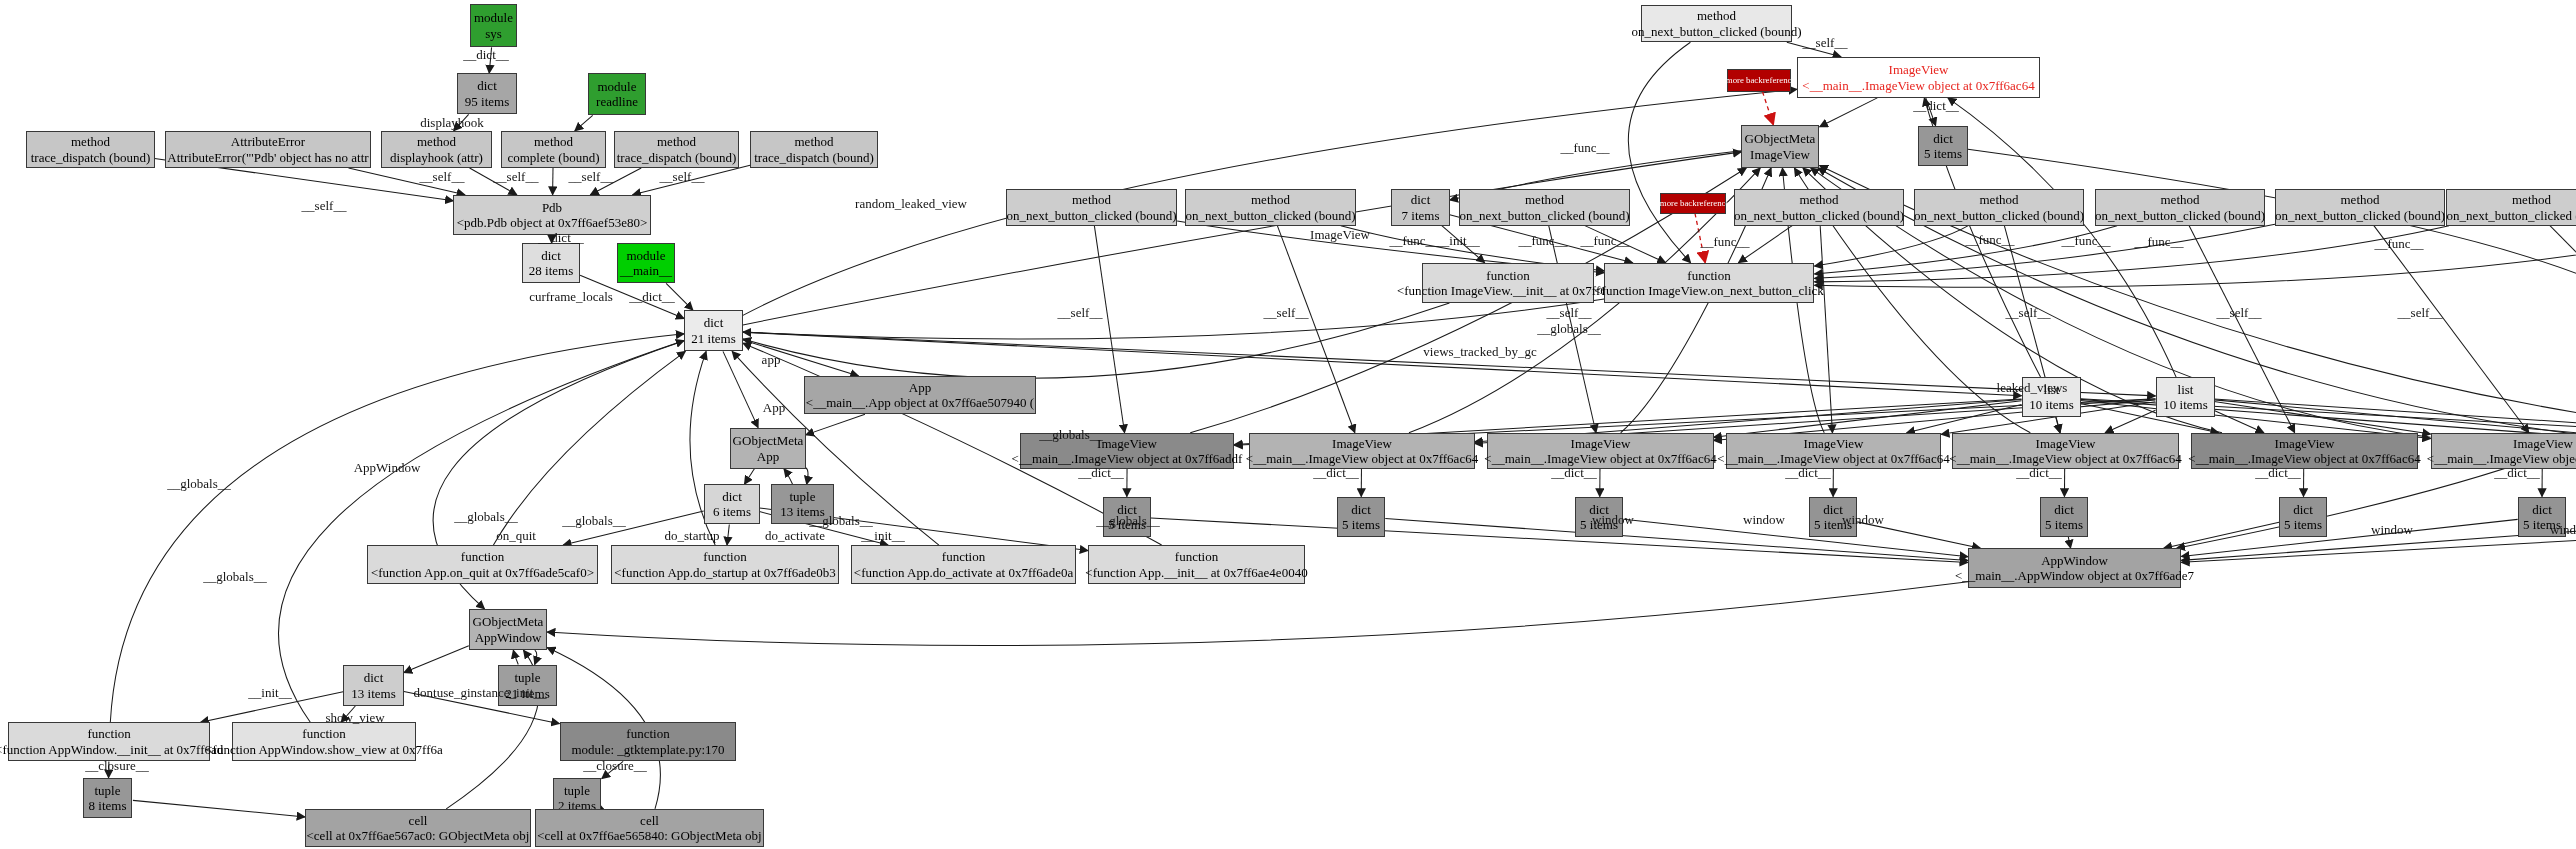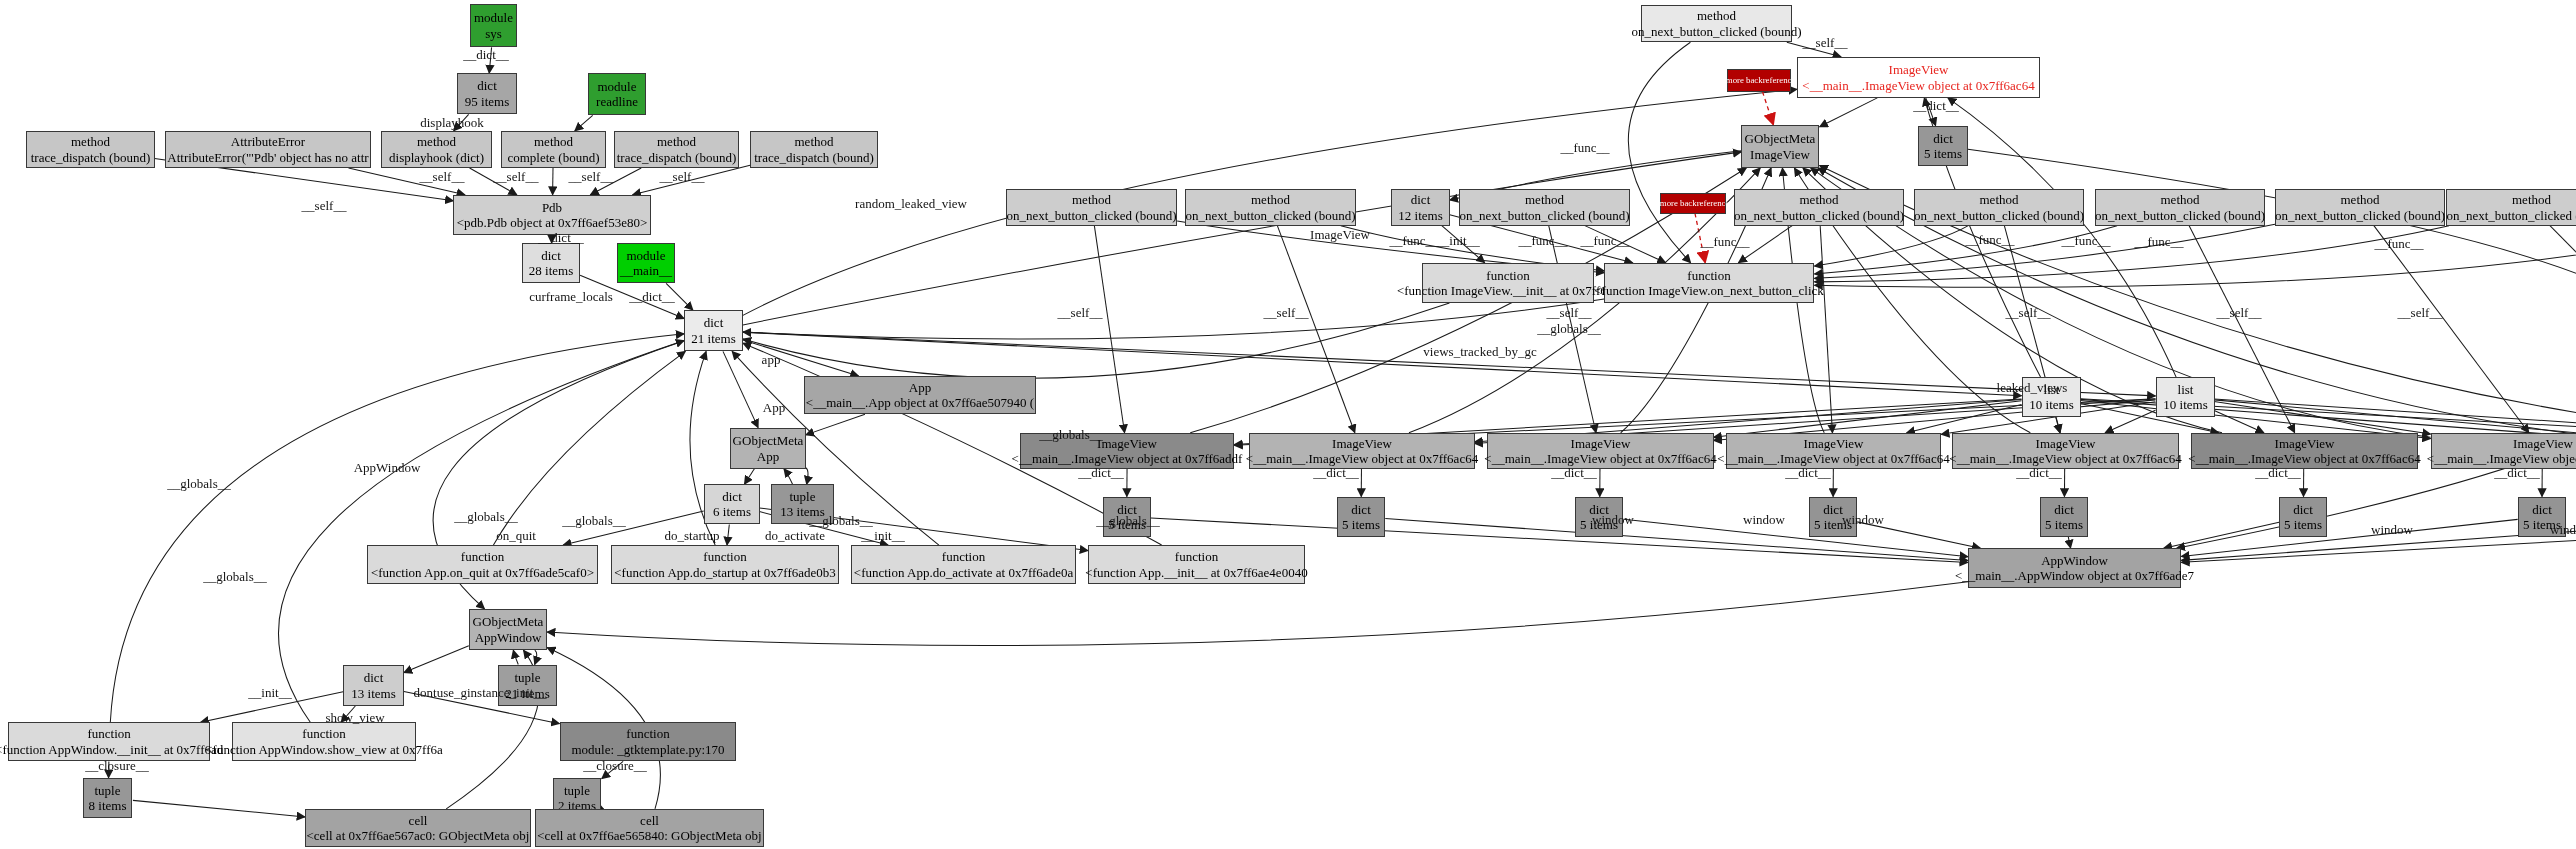--- a/index.html
+++ b/index.html
@@ -170,21 +170,21 @@
       <div class="node" style="left: 26px; top: 131px; width: 129px; height: 37px; background: rgb(198, 198, 198); color: rgb(0, 0, 0);">
         <span class="node-line">method</span>
         <span class="node-line">trace_dispatch (bound)</span>
       </div>
       <div class="node" style="left: 165px; top: 131px; width: 206px; height: 37px; background: rgb(198, 198, 198); color: rgb(0, 0, 0);">
         <span class="node-line">AttributeError</span>
         <span class="node-line">AttributeError("'Pdb' object has no attr</span>
       </div>
       <div class="node" style="left: 381px; top: 131px; width: 111px; height: 37px; background: rgb(198, 198, 198); color: rgb(0, 0, 0);">
         <span class="node-line">method</span>
-        <span class="node-line">displayhook (dict)</span>
+        <span class="node-line">displayhook (attr)</span>
       </div>
       <div class="node" style="left: 501px; top: 131px; width: 105px; height: 37px; background: rgb(198, 198, 198); color: rgb(0, 0, 0);">
         <span class="node-line">method</span>
         <span class="node-line">complete (bound)</span>
       </div>
       <div class="node" style="left: 614px; top: 131px; width: 125px; height: 37px; background: rgb(198, 198, 198); color: rgb(0, 0, 0);">
         <span class="node-line">method</span>
         <span class="node-line">trace_dispatch (bound)</span>
       </div>
       <div class="node" style="left: 750px; top: 131px; width: 128px; height: 37px; background: rgb(198, 198, 198); color: rgb(0, 0, 0);">
@@ -301,21 +301,21 @@
       <div class="node" style="left: 1006px; top: 189px; width: 171px; height: 37px; background: rgb(205, 205, 205); color: rgb(0, 0, 0);">
         <span class="node-line">method</span>
         <span class="node-line">on_next_button_clicked (bound)</span>
       </div>
       <div class="node" style="left: 1185px; top: 189px; width: 171px; height: 37px; background: rgb(205, 205, 205); color: rgb(0, 0, 0);">
         <span class="node-line">method</span>
         <span class="node-line">on_next_button_clicked (bound)</span>
       </div>
       <div class="node" style="left: 1391px; top: 189px; width: 59px; height: 37px; background: rgb(198, 198, 198); color: rgb(0, 0, 0);">
         <span class="node-line">dict</span>
-        <span class="node-line">12 items</span>
+        <span class="node-line">7 items</span>
       </div>
       <div class="node" style="left: 1459px; top: 189px; width: 171px; height: 37px; background: rgb(205, 205, 205); color: rgb(0, 0, 0);">
         <span class="node-line">method</span>
         <span class="node-line">on_next_button_clicked (bound)</span>
       </div>
       <div class="node small" style="left: 1660px; top: 193px; width: 66px; height: 20.6px; background: rgb(178, 0, 0); color: rgb(255, 255, 255);">
         <span class="node-line">6 more backreferences</span>
       </div>
       <div class="node" style="left: 1734px; top: 189px; width: 170px; height: 37px; background: rgb(205, 205, 205); color: rgb(0, 0, 0);">
         <span class="node-line">method</span>

